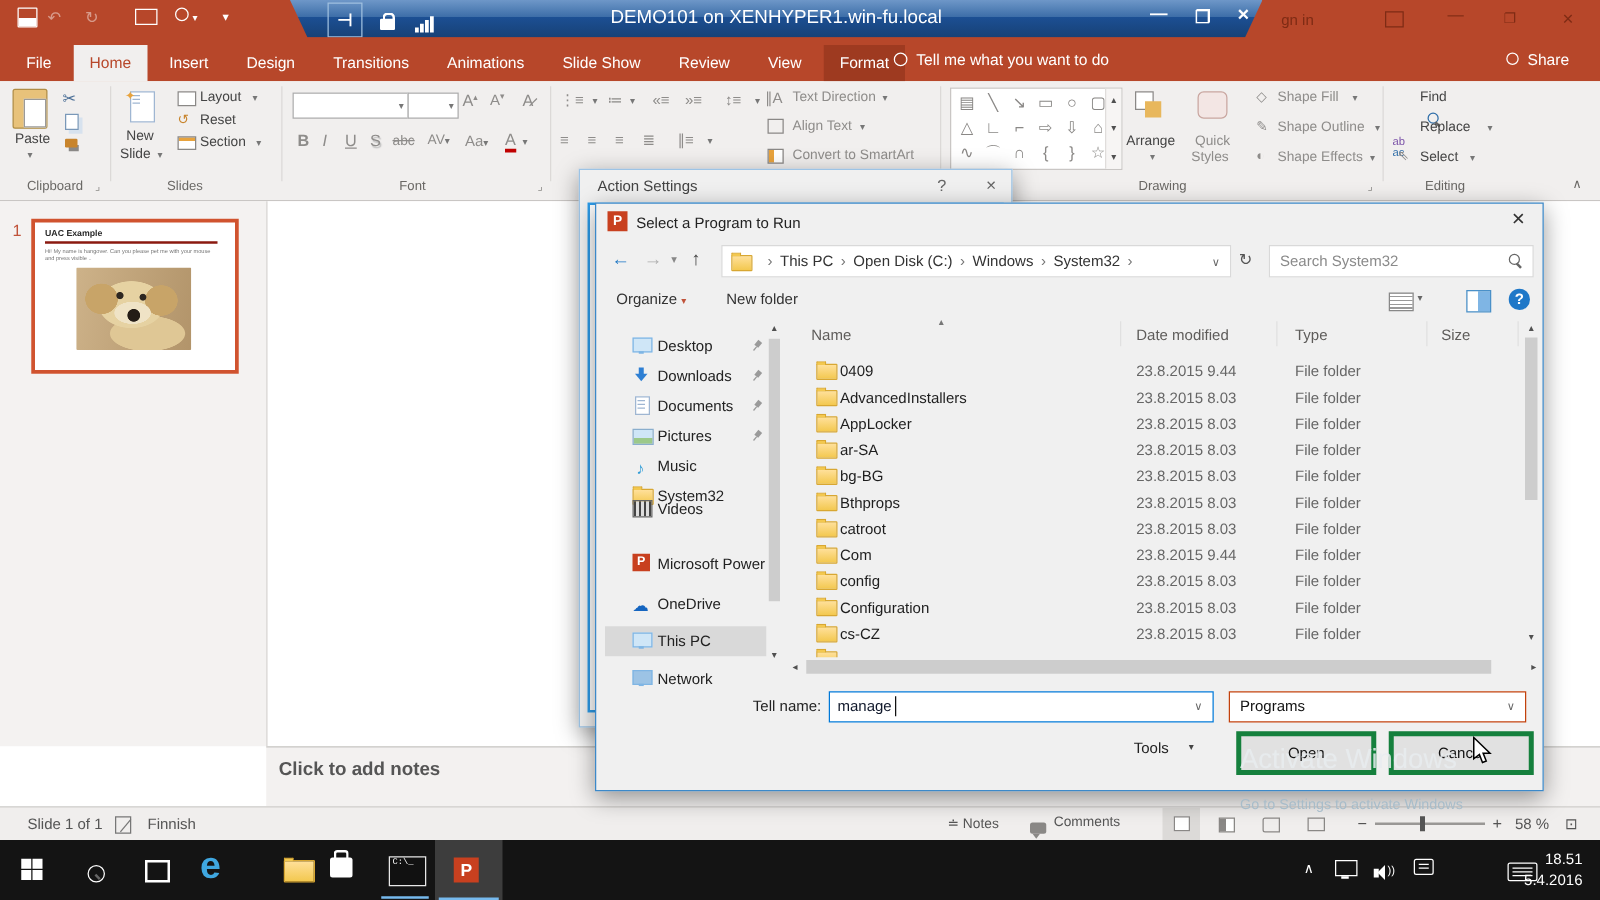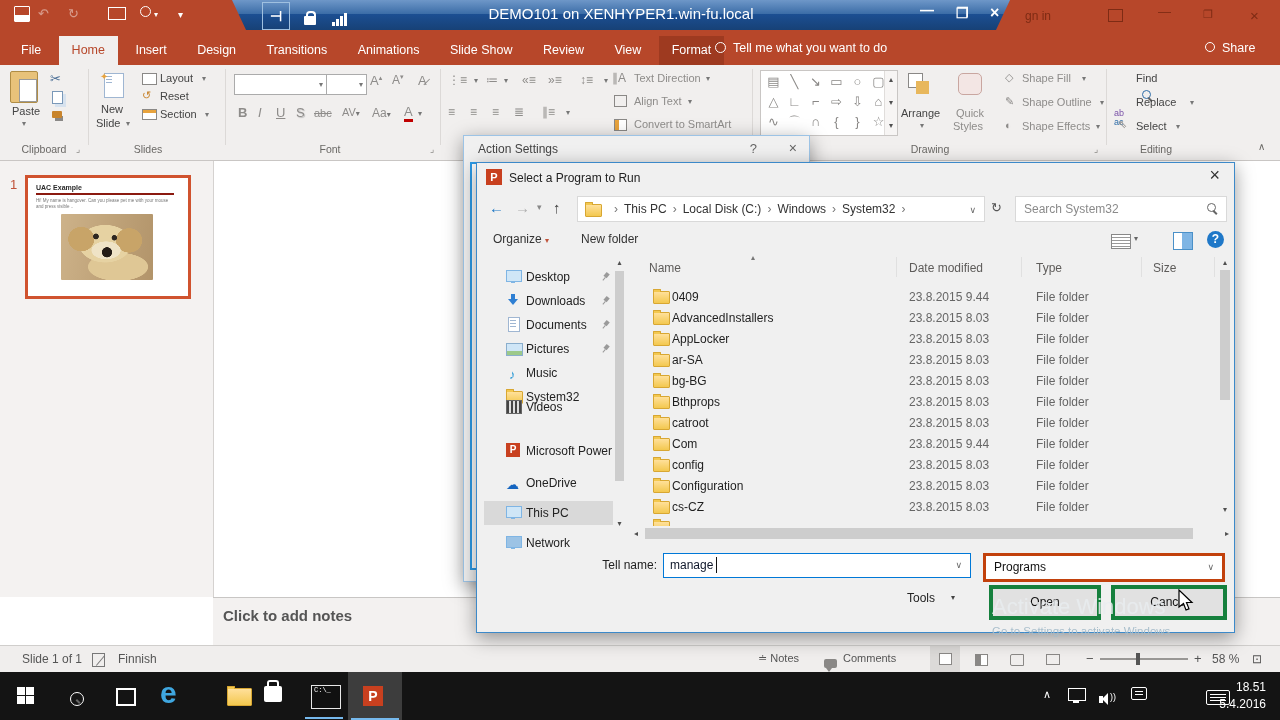--- a/index.html
+++ b/index.html
@@ -361,21 +361,21 @@
     <span class="dlg-title" style="position:absolute;left:32px;top:8px;">Select a Program to Run</span>
     <span style="position:absolute;right:14px;top:2px;color:#333;font-size:18px;">×</span>
 
     <span style="position:absolute;left:12px;top:36px;font-size:15px;color:#1C76C4;">←</span>
     <span style="position:absolute;left:38px;top:36px;font-size:15px;color:#AFAFAF;">→</span>
     <span style="position:absolute;left:60px;top:39px;font-size:9px;color:#888;">▾</span>
     <span style="position:absolute;left:76px;top:36px;font-size:15px;color:#444;">↑</span>
     <div class="boxfield" style="position:absolute;left:100px;top:33px;width:406px;height:24px;">
       <span class="folder-ic" style="position:absolute;left:7px;top:7px;"></span>
       <span class="crumb" style="position:absolute;left:30px;top:5px;white-space:nowrap;">
-        <span class="crumb-sep">›</span><span>This PC</span><span class="crumb-sep">›</span><span>Local Disk (C:)</span><span class="crumb-sep">›</span><span>Windows</span><span class="crumb-sep">›</span><span>System32</span><span class="crumb-sep">›</span>
+        <span class="crumb-sep">›</span><span>This PC</span><span class="crumb-sep">›</span><span>Open Disk (C:)</span><span class="crumb-sep">›</span><span>Windows</span><span class="crumb-sep">›</span><span>System32</span><span class="crumb-sep">›</span>
       </span>
       <span style="position:absolute;right:8px;top:8px;font-size:9px;color:#666;">∨</span>
     </div>
     <span style="position:absolute;left:514px;top:37px;font-size:13px;color:#555;">↻</span>
     <div class="boxfield" style="position:absolute;left:538px;top:33px;width:210px;height:24px;">
       <span style="position:absolute;left:8px;top:5px;font-size:12px;color:#8A8A8A;">Search System32</span>
       <span class="mag-ic" style="position:absolute;right:10px;top:6px;"></span>
     </div>
 
     <span style="position:absolute;left:16px;top:69px;font-size:12px;color:#333;"><span>Organize</span> <span style="font-size:8px;color:#C0533A;">▾</span></span>
@@ -533,33 +533,33 @@
       <div class="thumb" style="position:absolute;left:14px;top:2px;width:548px;height:11px;"></div>
       <span class="scroll-arrow" style="position:absolute;right:3px;top:3px;">▸</span>
     </div>
 
     <span style="position:absolute;left:110px;top:395px;width:70px;text-align:right;font-size:12px;color:#222;">Tell name:</span>
     <div style="position:absolute;left:186px;top:390px;width:306px;height:23px;background:#fff;border:1px solid #0078D7;">
       <span style="position:absolute;left:6px;top:4px;font-size:12px;color:#0f172a;">manage</span>
       <div style="position:absolute;left:52px;top:3px;width:1px;height:16px;background:#111;"></div>
       <span style="position:absolute;right:8px;top:6px;font-size:9px;color:#666;">∨</span>
     </div>
-    <div style="position:absolute;left:506px;top:390px;width:236px;height:23px;background:#fff;border:3px solid #c2410c;">
+    <div style="position:absolute;left:506px;top:390px;width:236px;height:23px;background:#fff;border:1px solid #c2410c;">
       <span style="position:absolute;left:8px;top:4px;font-size:12px;color:#111;">Programs</span>
       <span style="position:absolute;right:8px;top:6px;font-size:9px;color:#666;">∨</span>
     </div>
 
     <span style="position:absolute;left:430px;top:428px;font-size:12px;color:#222;"><span>Tools</span></span>
     <span style="position:absolute;left:474px;top:430px;font-size:8px;color:#444;">▾</span>
     <div class="btn blue" style="position:absolute;left:512px;top:422px;width:104px;height:27px;line-height:27px;">Open</div>
     <div class="btn blue" style="position:absolute;left:634px;top:422px;width:108px;height:27px;line-height:27px;">Cancel</div>
   </div>
 
   <div class="ab" style="left:992px;top:594px;z-index:50;pointer-events:none;">
     <div style="font-size:22px;color:#E9EDF0;opacity:.85;">Activate Windows</div>
-    <div style="font-size:11.5px;color:#A6BCCA;opacity:.95;margin-top:5px;">Go to Settings to activate Windows</div>
+    <div style="font-size:11.5px;color:#A6BCCA;opacity:.95;margin-top:18px;">Go to Settings to activate Windows</div>
   </div>
 
   <svg class="ab cursor-svg" style="left:1178px;top:589px;z-index:60;" width="17" height="24" viewBox="0 0 17 24">
     <path d="M1,1 L1,18 L5.5,14.5 L8,21 L11,19.8 L8.5,13.5 L14,13.5 Z" fill="#fff" stroke="#000" stroke-width="1.2"></path>
   </svg>
 
 </div>
 
 </body></html>

